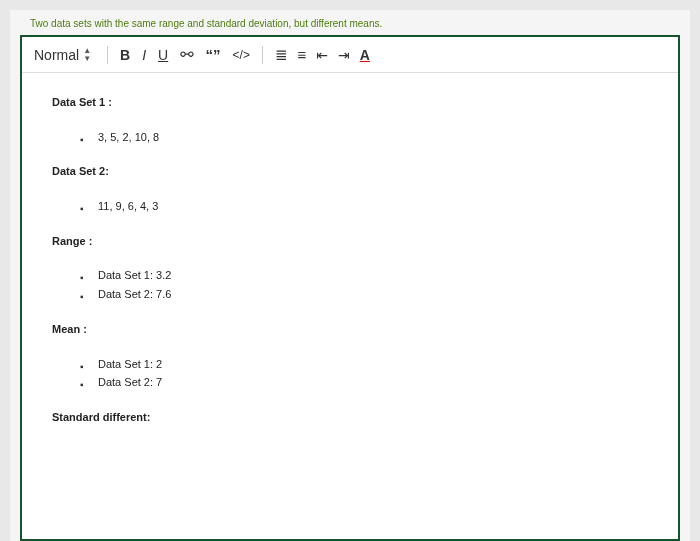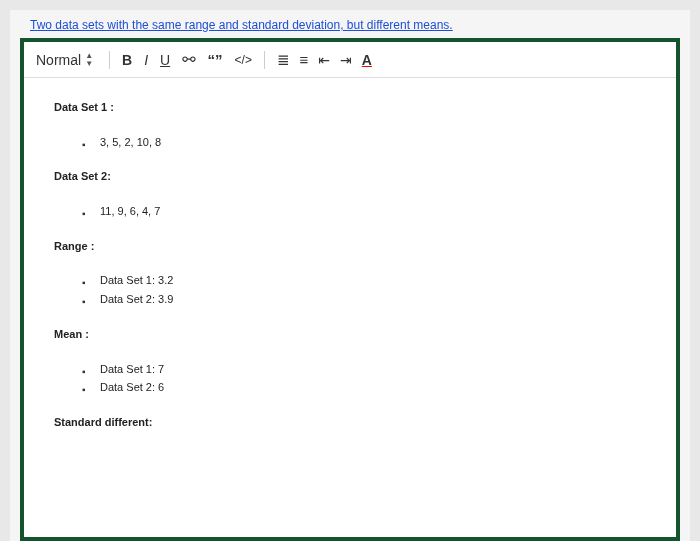--- a/index.html
+++ b/index.html
@@ -19,29 +19,28 @@
       width: 700px;
       min-height: 541px;
       background: #f5f5f5;
       display: flex;
       flex-direction: column;
     }
 
     .subtitle-bar {
       background: #f5f5f5;
       padding: 8px 20px 6px 20px;
-      font-size: 12px;
-      color: #1d4ed8;
-      text-decoration: underline;
+      font-size: 10px;
+      color: #4d7c0f;
     }
 
     .editor-container {
       background: #fff;
       margin: 0 10px 10px 10px;
-      border: 4px solid #14532d;
+      border: 2px solid #14532d;
       flex: 1;
     }
 
     .toolbar {
       display: flex;
       align-items: center;
       padding: 6px 12px;
       border-bottom: 1px solid #ddd;
       gap: 4px;
       background: #fff;
@@ -186,37 +185,37 @@
       <div class="content-section">
         <span class="section-label">Data Set 1 :</span>
         <ul class="bullet-list">
           <li>3, 5, 2, 10, 8</li>
         </ul>
       </div>
 
       <div class="content-section">
         <span class="section-label">Data Set 2:</span>
         <ul class="bullet-list">
-          <li>11, 9, 6, 4, 7</li>
+          <li>11, 9, 6, 4, 3</li>
         </ul>
       </div>
 
       <div class="content-section">
         <span class="section-label">Range :</span>
         <ul class="bullet-list">
           <li>Data Set 1: 3.2</li>
-          <li>Data Set 2: 3.9</li>
+          <li>Data Set 2: 7.6</li>
         </ul>
       </div>
 
       <div class="content-section">
         <span class="section-label">Mean :</span>
         <ul class="bullet-list">
-          <li>Data Set 1: 7</li>
-          <li>Data Set 2: 6</li>
+          <li>Data Set 1: 2</li>
+          <li>Data Set 2: 7</li>
         </ul>
       </div>
 
       <div class="content-section">
         <span class="section-label">Standard different:</span>
         <ul class="bullet-list">
         </ul>
       </div>
 
     </div>

